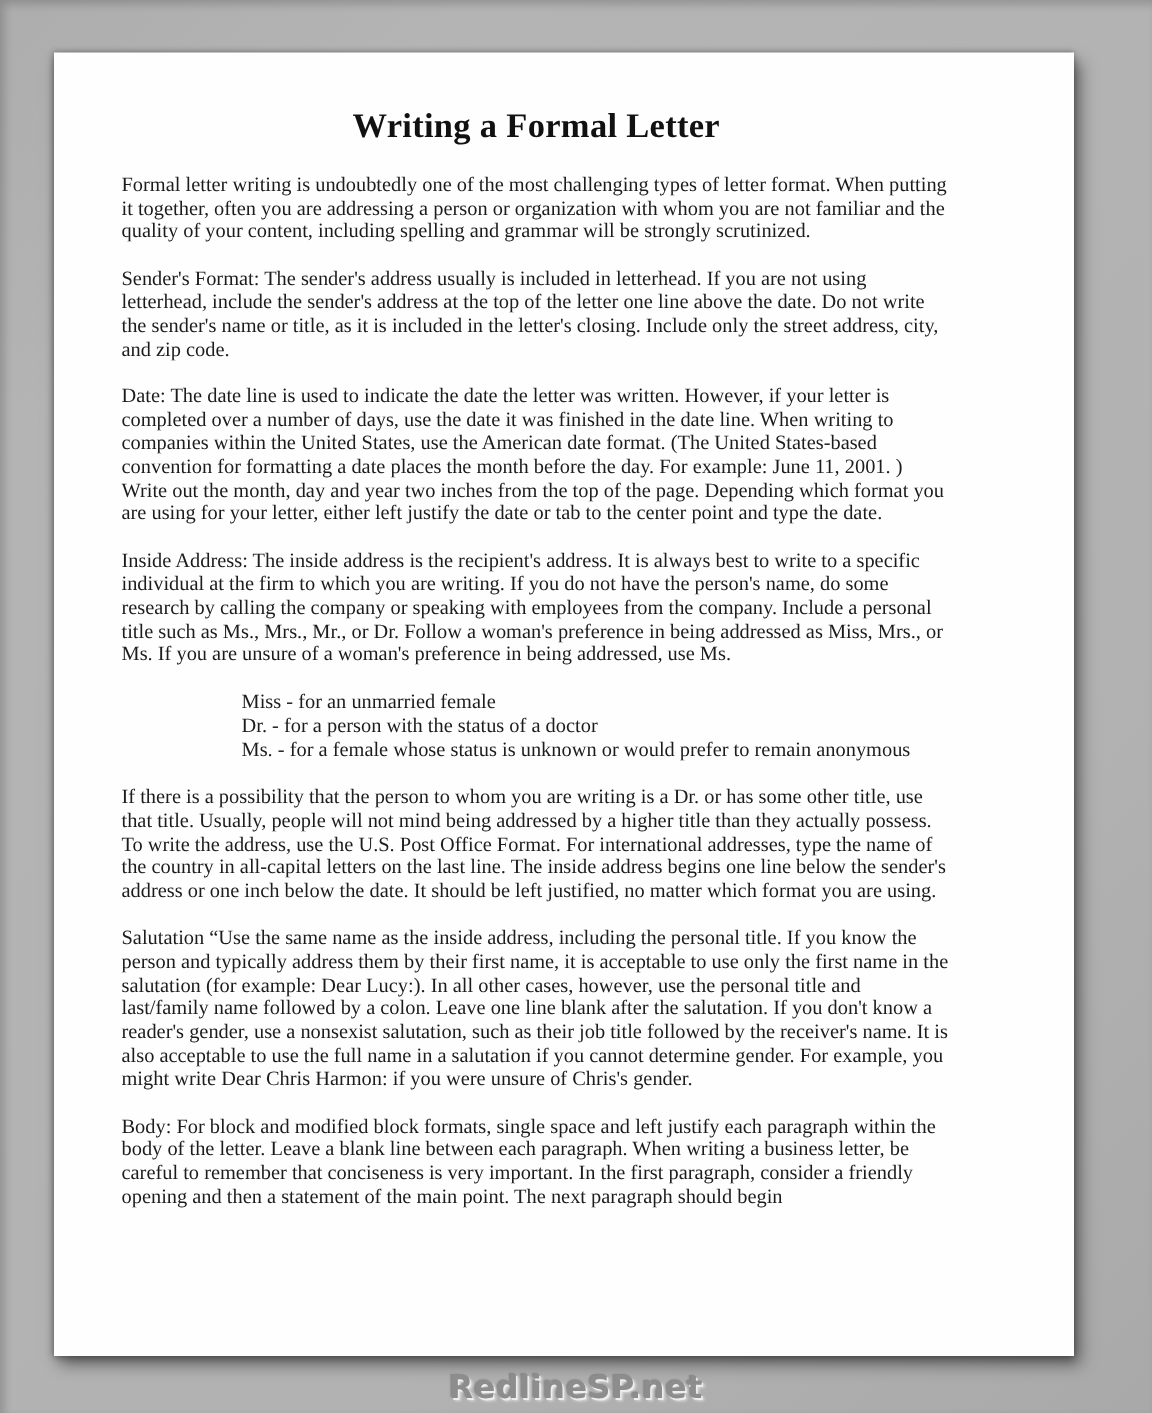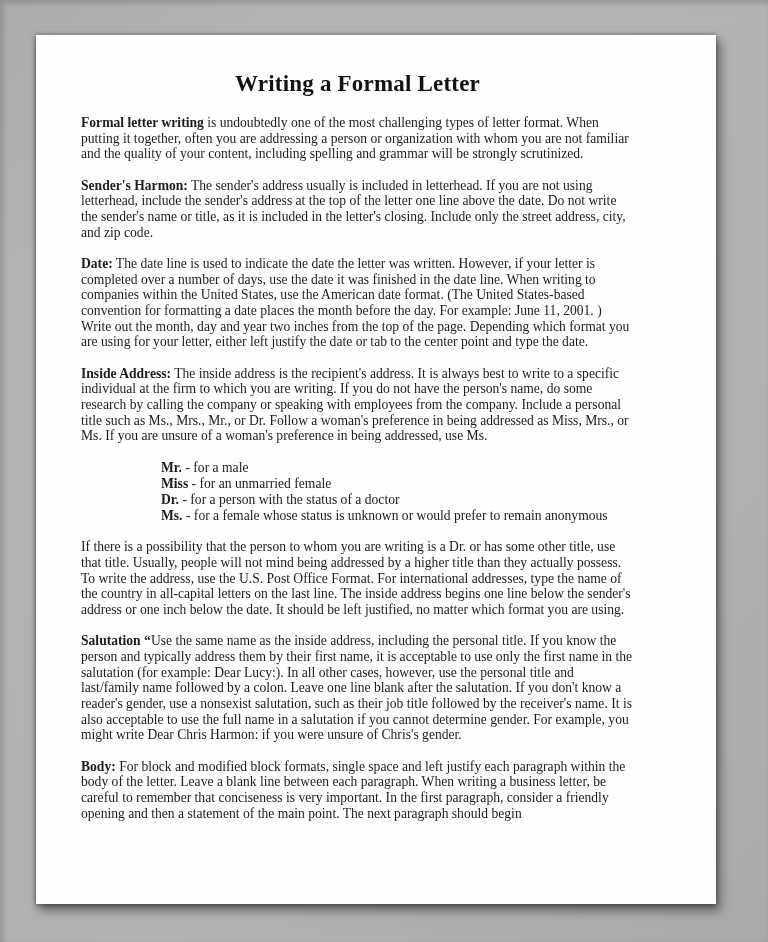--- a/index.html
+++ b/index.html
@@ -47,21 +47,21 @@
     color: #111;
     letter-spacing: 0.2px;
   }
   .para {
     margin: 0 0 15.5px 0;
     font-size: 13.6px;
     line-height: 15.7px;
     color: #1c1c1c;
     text-align: left;
   }
-  .lead { font-weight: bold; }
+  .lead { font-weight: normal; }
   .titles-list {
     margin: 0 0 15.5px 80px;
     font-size: 13.6px;
     line-height: 16px;
     color: #1c1c1c;
   }
   .title-item { white-space: nowrap; }
   .watermark {
     position: absolute;
     left: 0;
@@ -83,35 +83,35 @@
 <body>
 
 <div class="stage">
 
   <div class="page">
 
     <h1 class="doc-title">Writing a Formal Letter</h1>
 
     <p class="para"><span class="lead">Formal letter writing</span><span> is undoubtedly one of the most challenging types of letter format. When putting it together, often you are addressing a person or organization with whom you are not familiar and the quality of your content, including spelling and grammar will be strongly scrutinized.</span></p>
 
-    <p class="para"><span class="lead">Sender's Harmon:</span><span> The sender's address usually is included in letterhead. If you are not using letterhead, include the sender's address at the top of the letter one line above the date. Do not write the sender's name or title, as it is included in the letter's closing. Include only the street address, city, and zip code.</span></p>
+    <p class="para"><span class="lead">Sender's Format:</span><span> The sender's address usually is included in letterhead. If you are not using letterhead, include the sender's address at the top of the letter one line above the date. Do not write the sender's name or title, as it is included in the letter's closing. Include only the street address, city, and zip code.</span></p>
 
     <p class="para"><span class="lead">Date:</span><span> The date line is used to indicate the date the letter was written. However, if your letter is completed over a number of days, use the date it was finished in the date line. When writing to companies within the United States, use the American date format. (The United States-based convention for formatting a date places the month before the day. For example: June 11, 2001. ) Write out the month, day and year two inches from the top of the page. Depending which format you are using for your letter, either left justify the date or tab to the center point and type the date.</span></p>
 
     <p class="para"><span class="lead">Inside Address:</span><span> The inside address is the recipient's address. It is always best to write to a specific individual at the firm to which you are writing. If you do not have the person's name, do some research by calling the company or speaking with employees from the company. Include a personal title such as Ms., Mrs., Mr., or Dr. Follow a woman's preference in being addressed as Miss, Mrs., or Ms. If you are unsure of a woman's preference in being addressed, use Ms.</span></p>
 
     <div class="titles-list">
-      <div class="title-item"><span class="lead">Mr.</span><span> - for a male</span></div>
       <div class="title-item"><span class="lead">Miss</span><span> - for an unmarried female</span></div>
       <div class="title-item"><span class="lead">Dr.</span><span> - for a person with the status of a doctor</span></div>
       <div class="title-item"><span class="lead">Ms.</span><span> - for a female whose status is unknown or would prefer to remain anonymous</span></div>
     </div>
 
     <p class="para"><span class="lead"></span><span>If there is a possibility that the person to whom you are writing is a Dr. or has some other title, use that title. Usually, people will not mind being addressed by a higher title than they actually possess. To write the address, use the U.S. Post Office Format. For international addresses, type the name of the country in all-capital letters on the last line. The inside address begins one line below the sender's address or one inch below the date. It should be left justified, no matter which format you are using.</span></p>
 
     <p class="para"><span class="lead">Salutation “</span><span>Use the same name as the inside address, including the personal title. If you know the person and typically address them by their first name, it is acceptable to use only the first name in the salutation (for example: Dear Lucy:). In all other cases, however, use the personal title and last/family name followed by a colon. Leave one line blank after the salutation. If you don't know a reader's gender, use a nonsexist salutation, such as their job title followed by the receiver's name. It is also acceptable to use the full name in a salutation if you cannot determine gender. For example, you might write Dear Chris Harmon: if you were unsure of Chris's gender.</span></p>
 
     <p class="para"><span class="lead">Body:</span><span> For block and modified block formats, single space and left justify each paragraph within the body of the letter. Leave a blank line between each paragraph. When writing a business letter, be careful to remember that conciseness is very important. In the first paragraph, consider a friendly opening and then a statement of the main point. The next paragraph should begin</span></p>
 
   </div>
 
+  <div class="watermark">RedlineSP.net</div>
 
 </div>
 
 </body></html>

